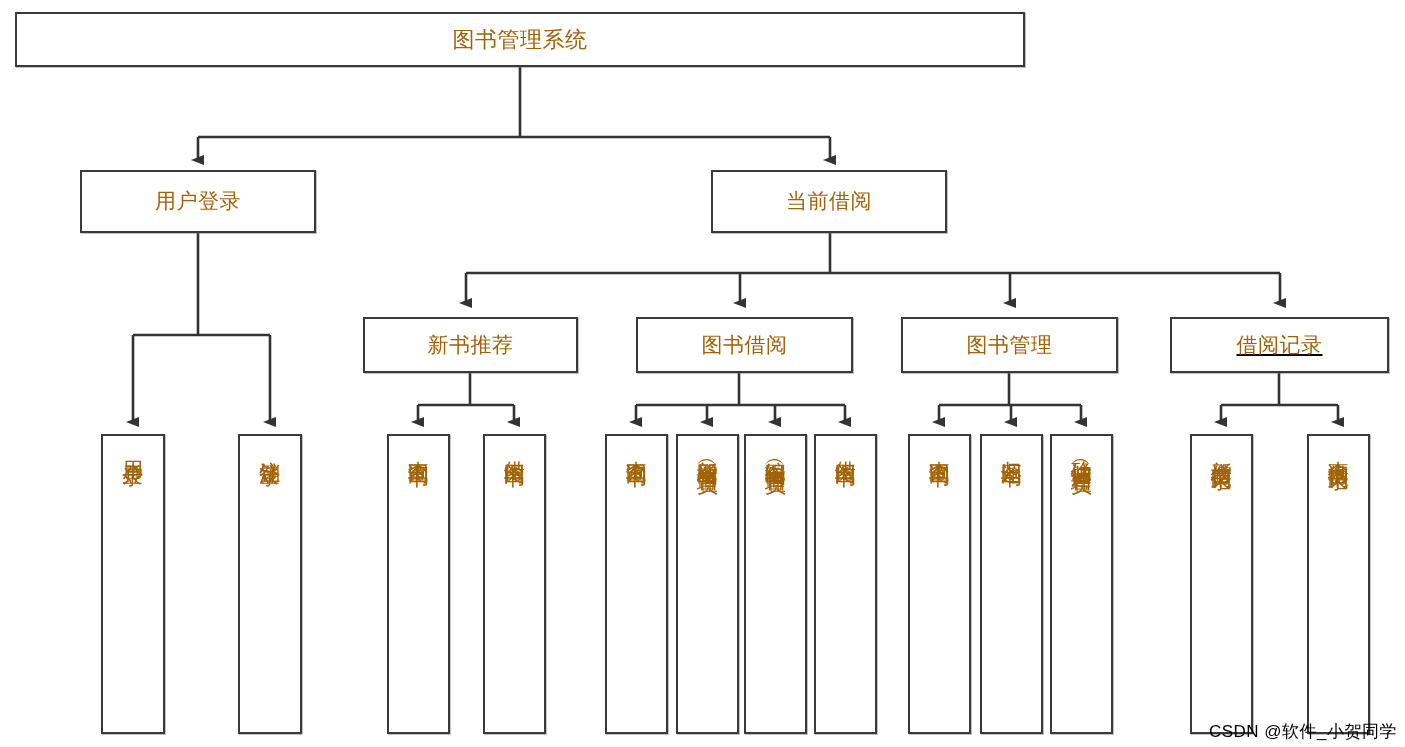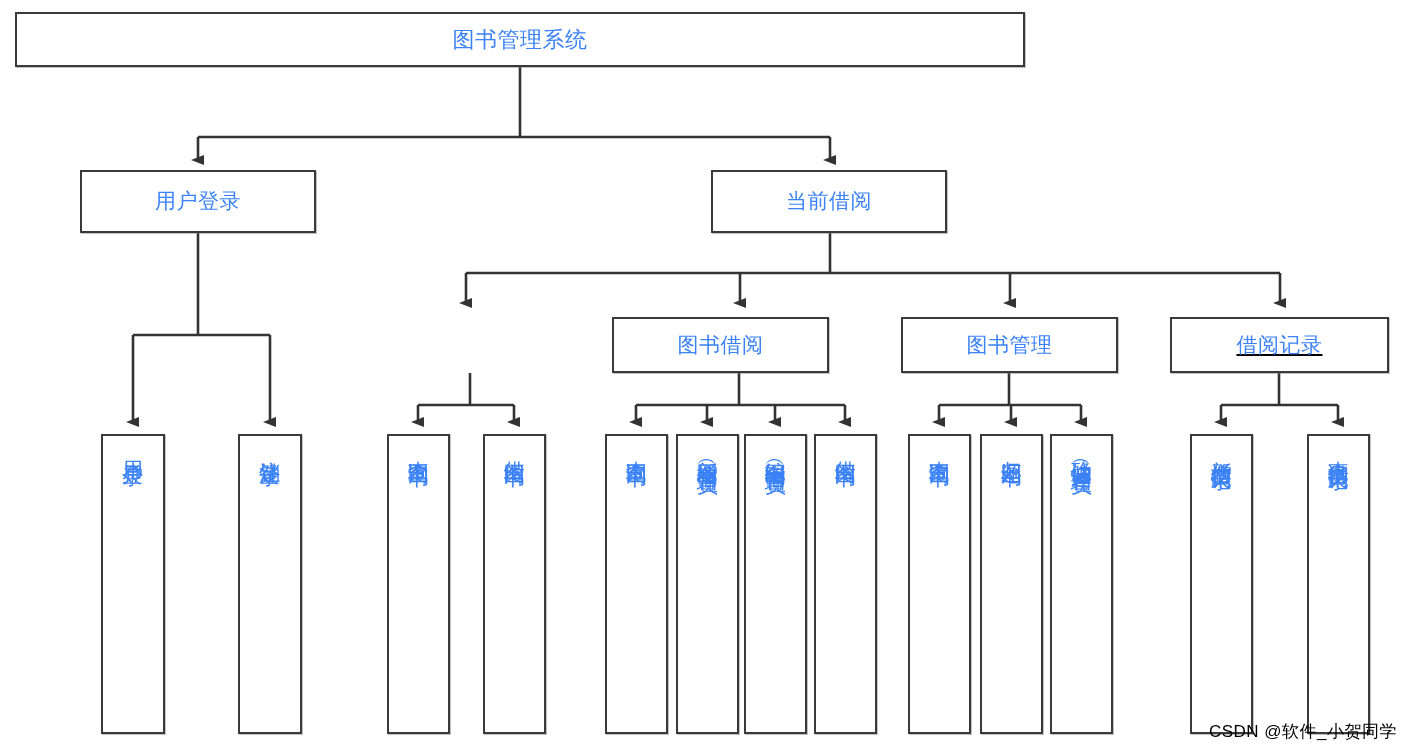--- a/index.html
+++ b/index.html
@@ -29,21 +29,21 @@
     position: absolute;
     box-sizing: border-box;
     background: #ffffff;
     border: 2px solid #3a3a3a;
     display: flex;
     align-items: center;
     justify-content: center;
     box-shadow: 1px 1px 0 rgba(120,120,120,0.45);
   }
   .node .label {
-    color: #3b82f6;
+    color: #a16207;
     font-size: 21px;
     line-height: 1.08;
     letter-spacing: 0.5px;
     text-align: center;
     white-space: nowrap;
   }
   .node.root .label { font-size: 22px; }
   .node.lvl2 .label { font-size: 21px; }
   .node.lvl3 .label { font-size: 21px; }
   
@@ -130,21 +130,24 @@
     <span class="label">图书管理系统</span>
   </div>
 
   <div class="node lvl2" style="left:80px; top:170px; width:236px; height:63px;">
     <span class="label">用户登录</span>
   </div>
   <div class="node lvl2" style="left:711px; top:170px; width:236px; height:63px;">
     <span class="label">当前借阅</span>
   </div>
 
-  <div class="node lvl3" style="left:612px; top:317px; width:217px; height:56px;">
+  <div class="node lvl3" style="left:363px; top:317px; width:215px; height:56px;">
+    <span class="label">新书推荐</span>
+  </div>
+  <div class="node lvl3" style="left:636px; top:317px; width:217px; height:56px;">
     <span class="label">图书借阅</span>
   </div>
   <div class="node lvl3" style="left:901px; top:317px; width:217px; height:56px;">
     <span class="label">图书管理</span>
   </div>
   <div class="node lvl3" style="left:1170px; top:317px; width:219px; height:56px;text-decoration:underline;">
     <span class="label">借阅记录</span>
   </div>
 
   <div class="node leaf" style="left:101px; top:434px; width:64px; height:300px;">

